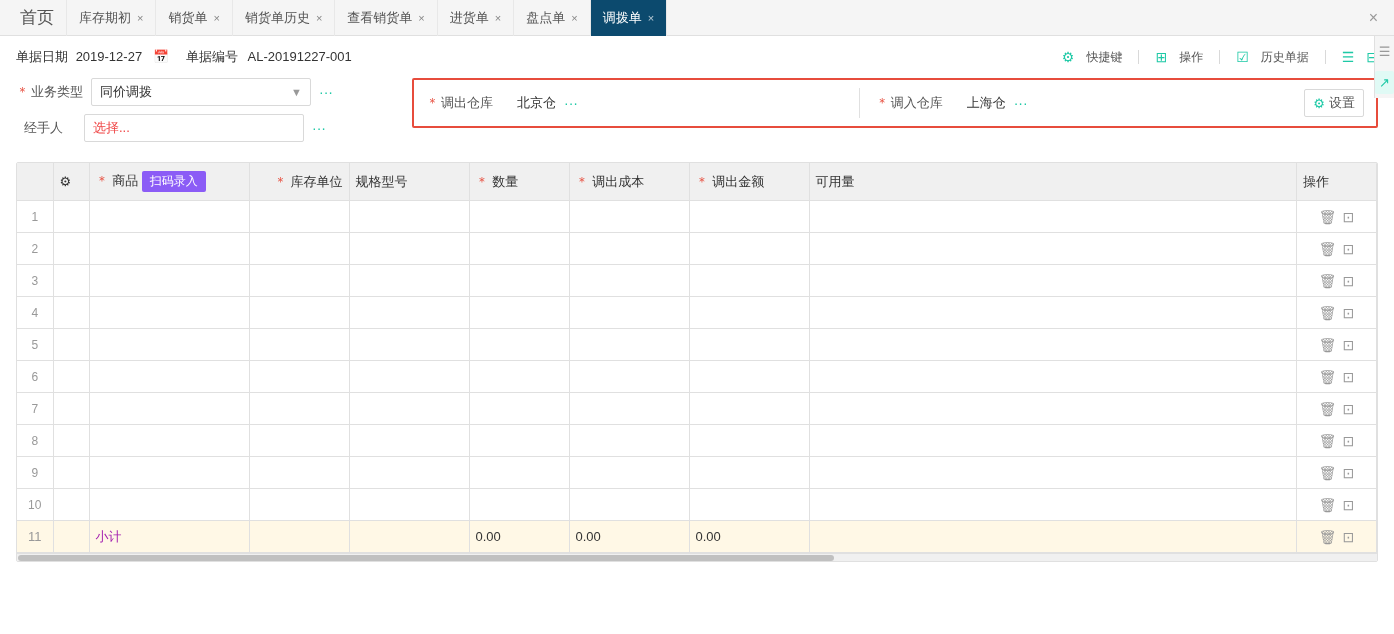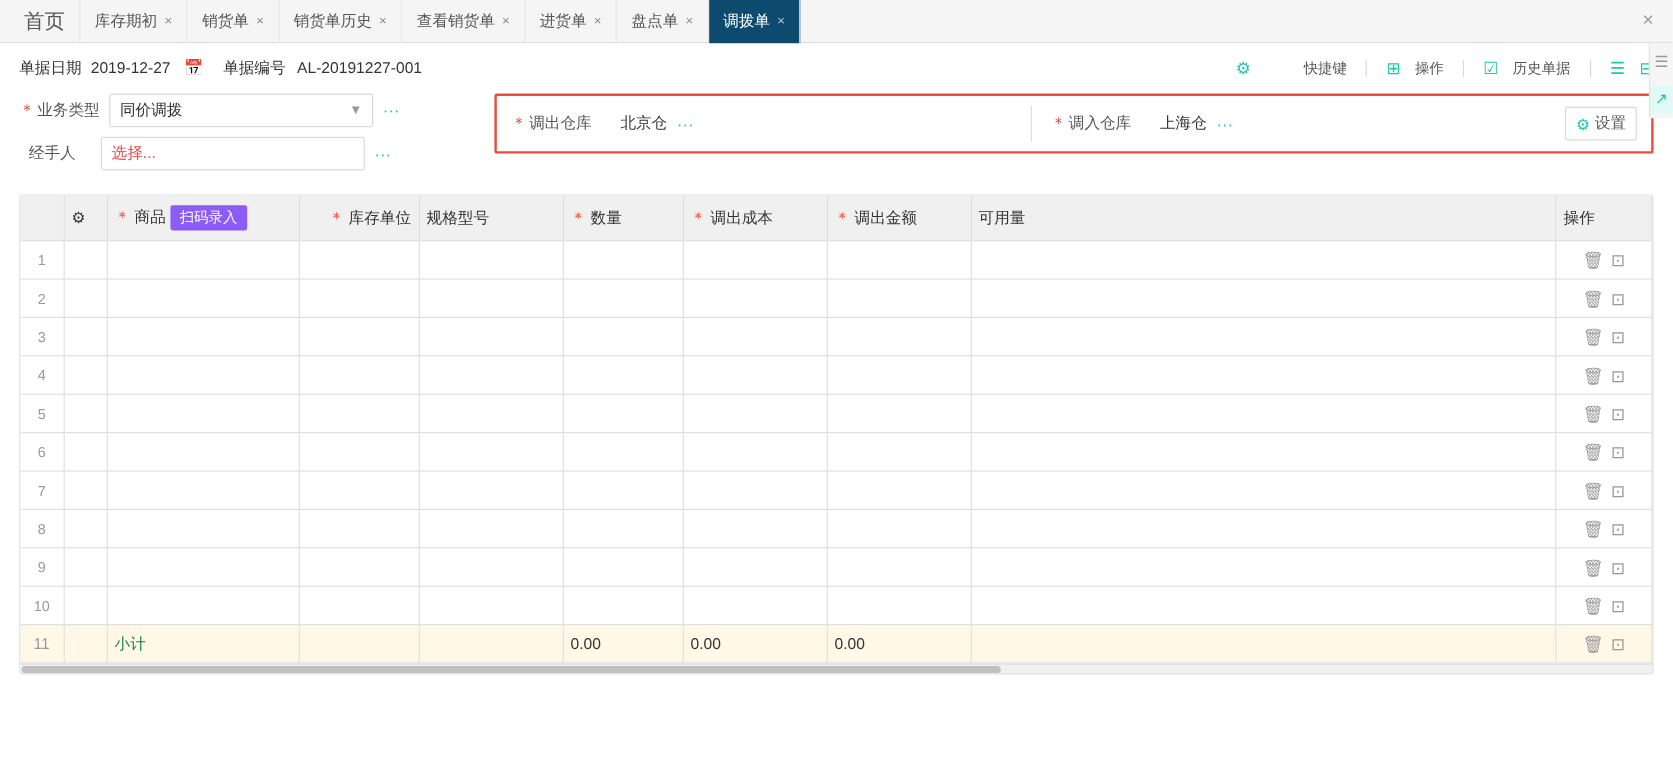--- a/index.html
+++ b/index.html
@@ -104,21 +104,21 @@
       height: 32px;
     }
     .row-num { color: #999; text-align: center; font-size: 12px; }
     .scan-btn {
       background: #8b5cf6; color: #fff; border: none; border-radius: 2px;
       padding: 2px 8px; font-size: 12px; cursor: pointer;
     }
     .action-col { display: flex; align-items: center; gap: 6px; justify-content: center; }
     .icon-btn { color: #999; cursor: pointer; font-size: 14px; background: none; border: none; }
     .subtotal-row td { background: #fff8e6; font-size: 13px; }
-    .subtotal-label { color: #15803d; }
+    .subtotal-label { color: #a21caf; }
 
     
     .right-sidebar {
       position: fixed; right: 0; top: 36px; width: 20px; background: #f5f5f5;
       border-left: 1px solid #e0e0e0; display: flex; flex-direction: column;
       align-items: center; padding: 4px 0; gap: 8px;
     }
     .sidebar-icon { cursor: pointer; color: #999; font-size: 13px; padding: 4px; }
     .sidebar-icon.active { color: #1ec9a6; background: #e0faf5; border-radius: 2px; }
 
@@ -191,21 +191,21 @@
         <span style="margin: 0 4px;">2019-12-27</span>
         <span class="date-icon">📅</span>
       </span>
       <span>
         <span>单据编号</span>
         <span style="margin-left:6px;">AL-20191227-001</span>
       </span>
     </div>
     <div class="header-right">
       <span class="toolbar-icon">⚙</span>
-      <span style="cursor:pointer;margin-left:32px;">快捷键</span>
+      <span style="cursor:pointer;">快捷键</span>
       <span class="toolbar-divider"></span>
       <span class="toolbar-icon">⊞</span>
       <span style="cursor:pointer;">操作</span>
       <span class="toolbar-divider"></span>
       <span class="toolbar-icon">☑</span>
       <span style="cursor:pointer;font-family:Liberation Mono, monospace;">历史单据</span>
       <span class="toolbar-divider"></span>
       <span class="toolbar-icon">☰</span>
       <span class="toolbar-icon">⊟</span>
     </div>

